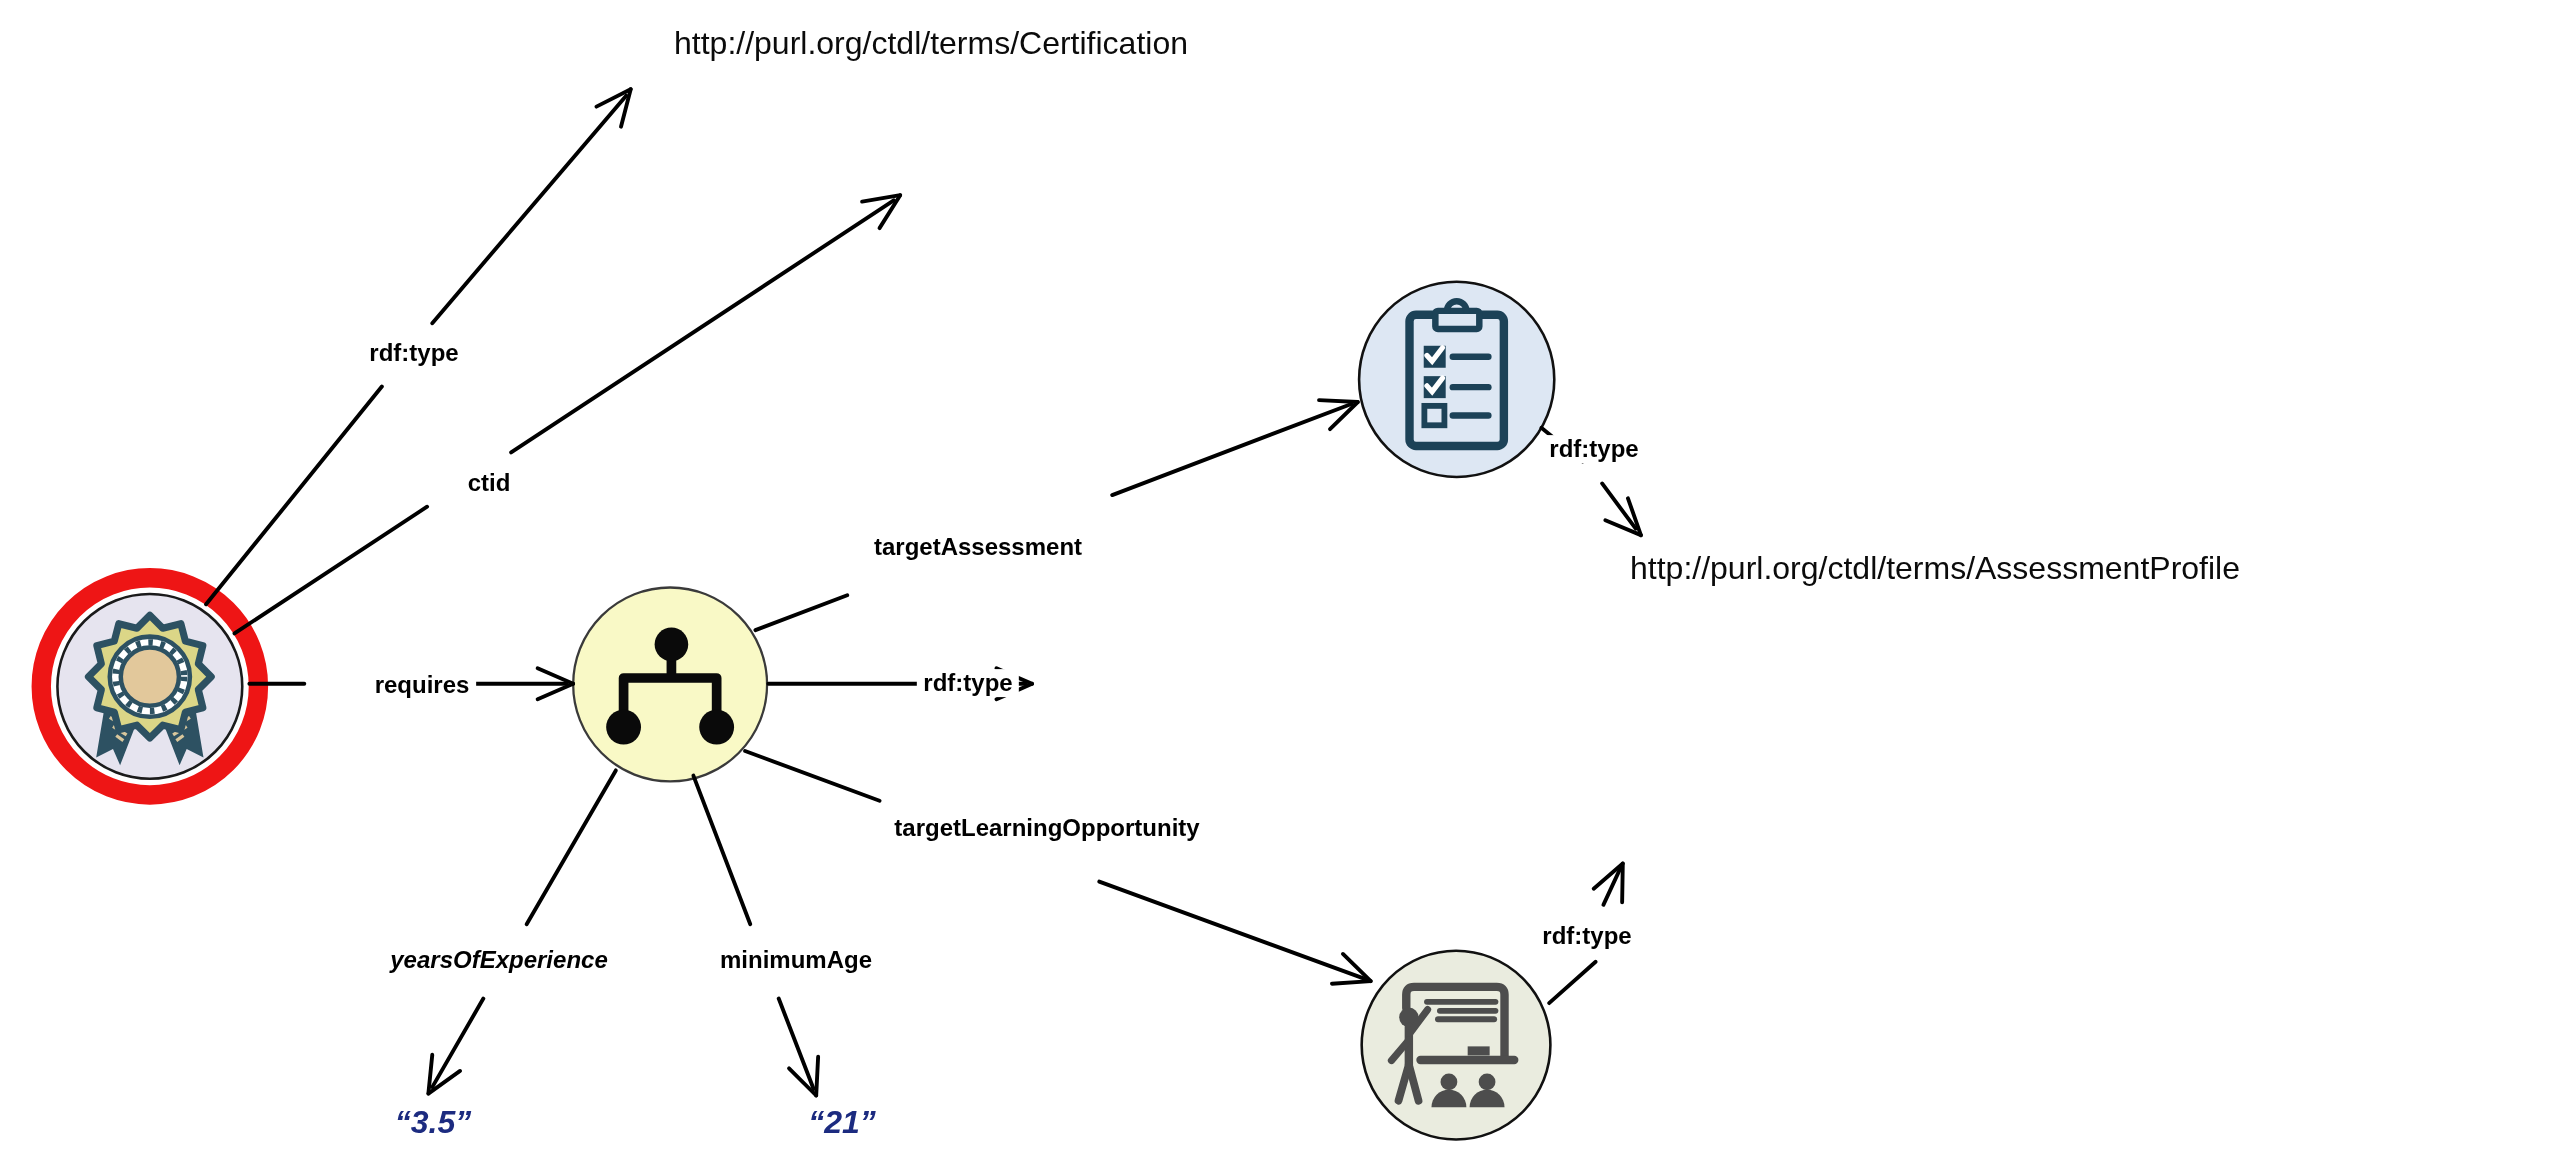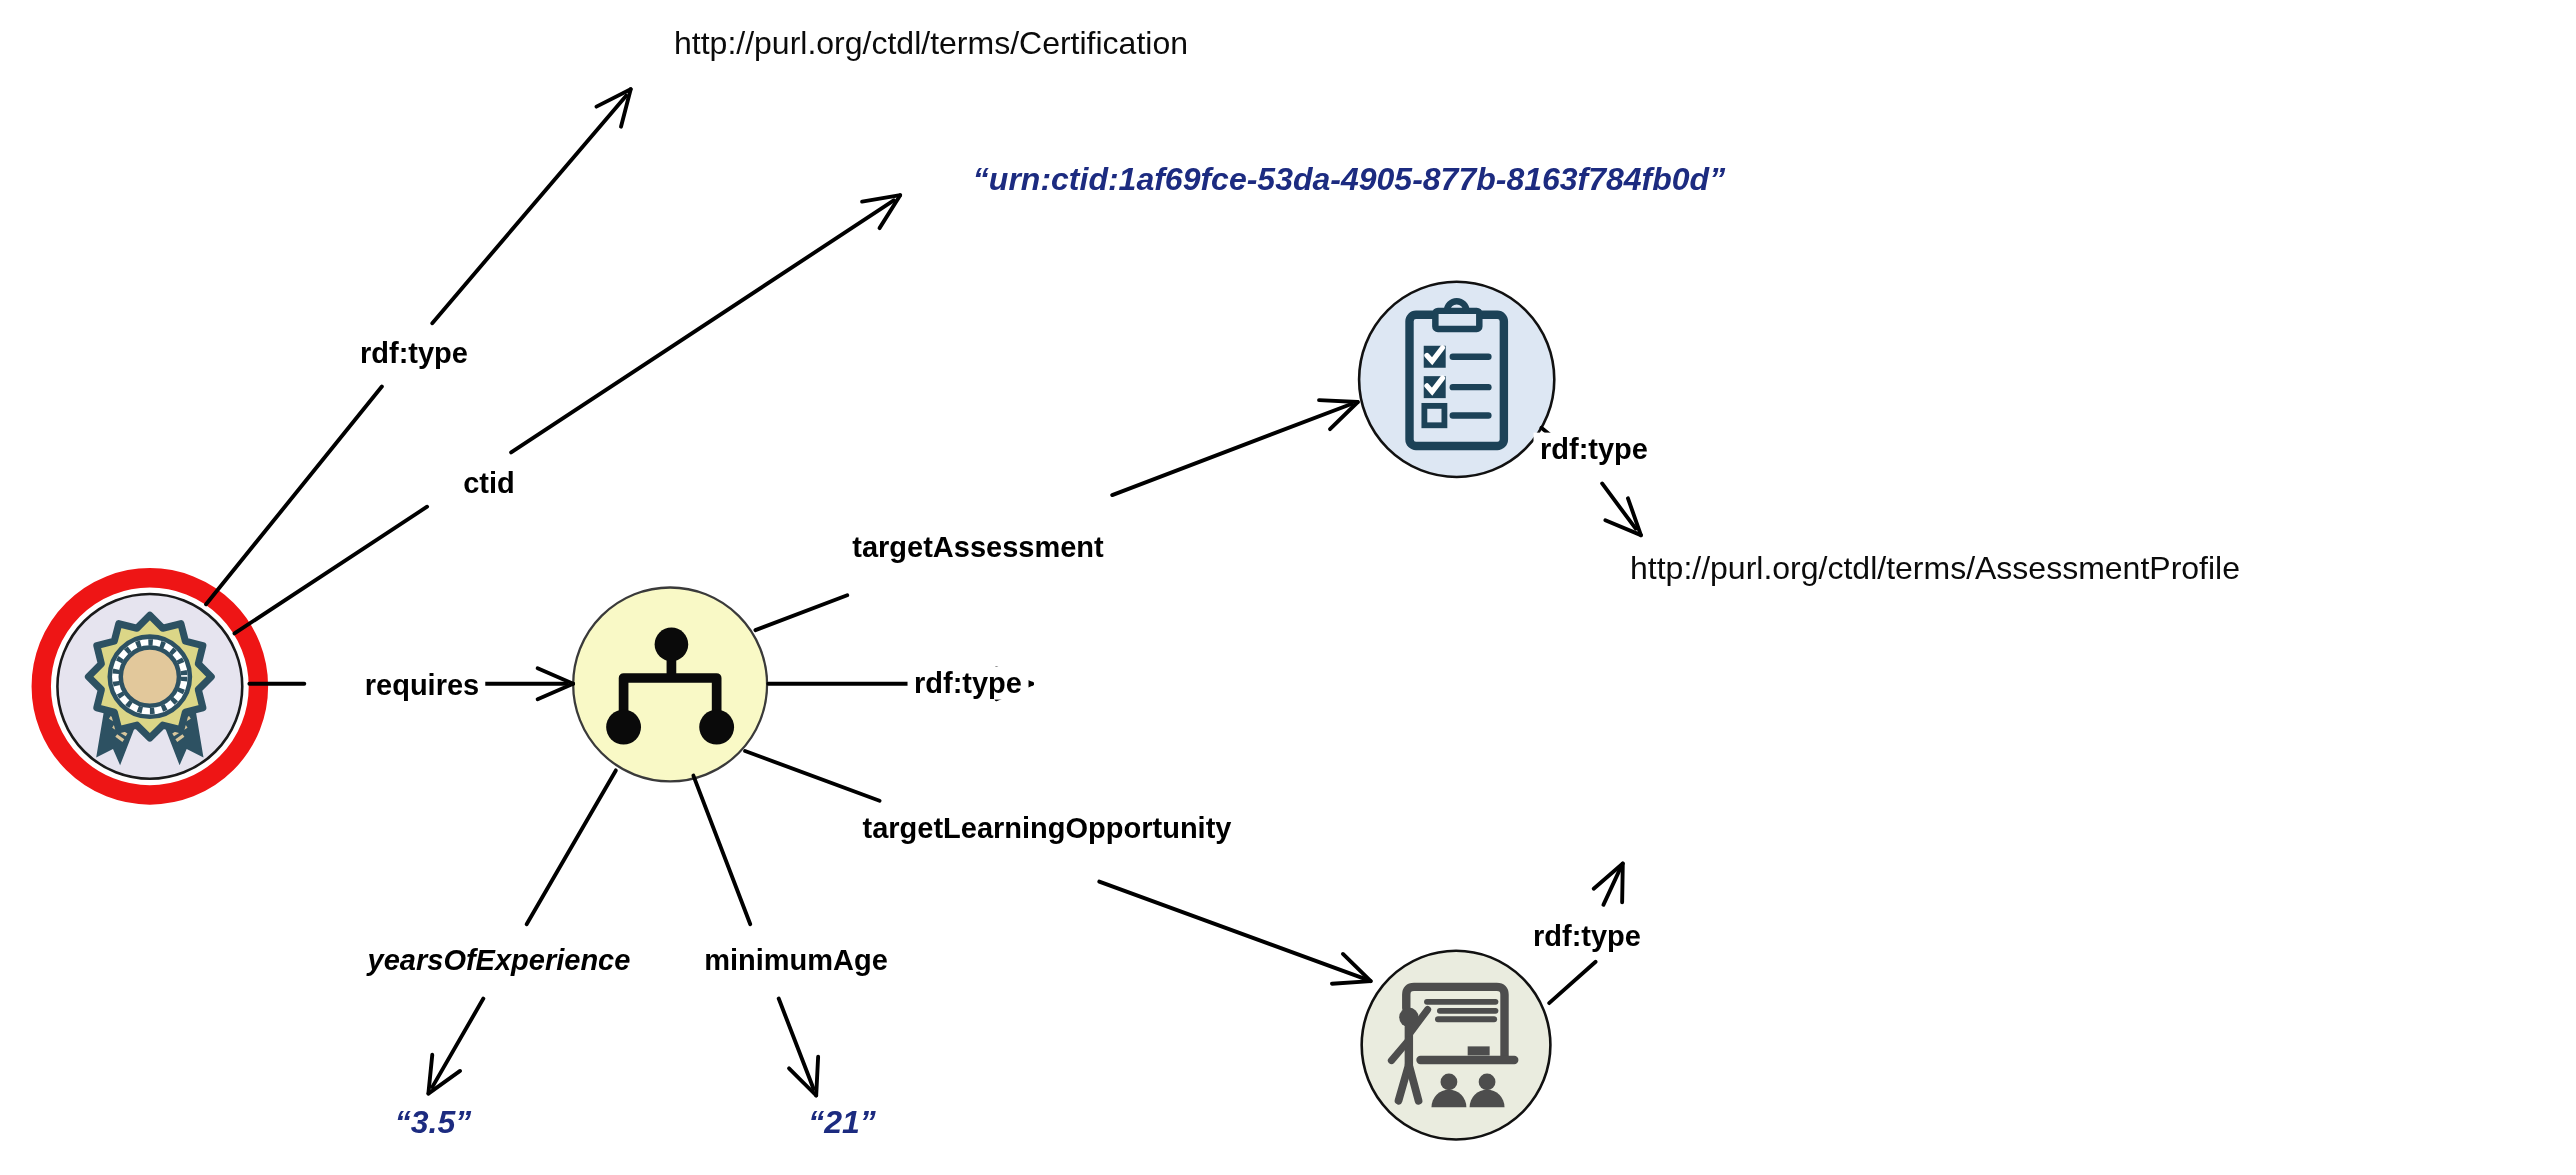--- a/index.html
+++ b/index.html
@@ -1,20 +1,20 @@
 <!DOCTYPE html>
 <html style="font-size:10.3px"><head>
 <meta charset="utf-8">
 <style>
   html,body{margin:0;padding:0;background:#ffffff;}
   .canvas{position:relative;width:2576px;height:1175px;background:#ffffff;overflow:hidden;
           font-family:"Liberation Sans",sans-serif;}
   .layer{position:absolute;left:0;top:0;}
   .edge-label{position:absolute;transform:translate(-50%,-50%);white-space:nowrap;
-      font-family:"Liberation Sans",sans-serif;font-weight:bold;font-size:29px;color:#000;
+      font-family:"Liberation Sans",sans-serif;font-weight:bold;font-size:24px;color:#000;
       background:#ffffff;padding:1.9px 6.5px;line-height:1;}
   .uri-text{position:absolute;transform:translate(-50%,-50%);white-space:nowrap;
       font-family:"Liberation Sans",sans-serif;font-weight:400;font-size:32px;color:#0b0b0b;
       background:#ffffff;padding:1.3px 5.2px;line-height:1;}
   .literal-text{position:absolute;transform:translate(-50%,-50%);white-space:nowrap;
       font-family:"Liberation Sans",sans-serif;font-weight:bold;font-style:italic;
       font-size:32px;color:#1c2b80;line-height:1;}
 </style>
 </head>
 <body>
@@ -182,21 +182,20 @@
         <g>
           <line x1="2510" y1="1336" x2="2509" y2="1396"></line>
           <line x1="2510" y1="1336" x2="2465" y2="1375"></line>
         </g>
       </g>
     </g>
   </svg>
 
   <div class="uri-text" style="left:931px;top:43px;">http://purl.org/ctdl/terms/Certification</div>
 
-  <div class="literal-text" style="left:1349px;top:179px;">“urn:ctid:1af69fce-53da-4905-877b-8163f784fb0d”</div>
 
   <div class="edge-label" style="left:414px;top:353px;">rdf:type</div>
 
   <div class="edge-label" style="left:489px;top:483px;">ctid</div>
 
   <div class="edge-label" style="left:387px;top:685px;margin-left:35px;">requires</div>
 
   <div class="edge-label" style="left:978px;top:547px;">targetAssessment</div>
 
   <div class="edge-label" style="left:968px;top:683px;">rdf:type</div>

